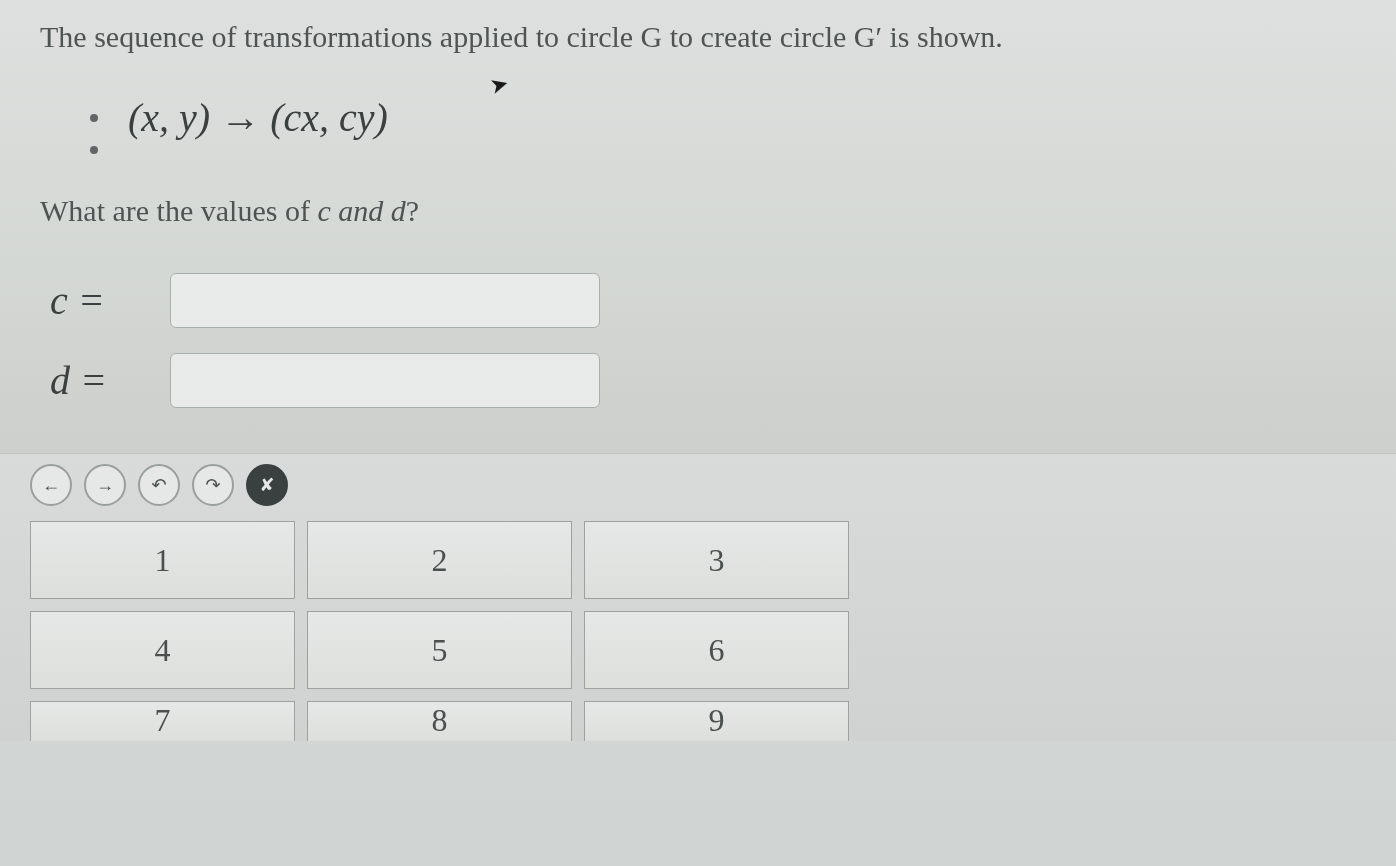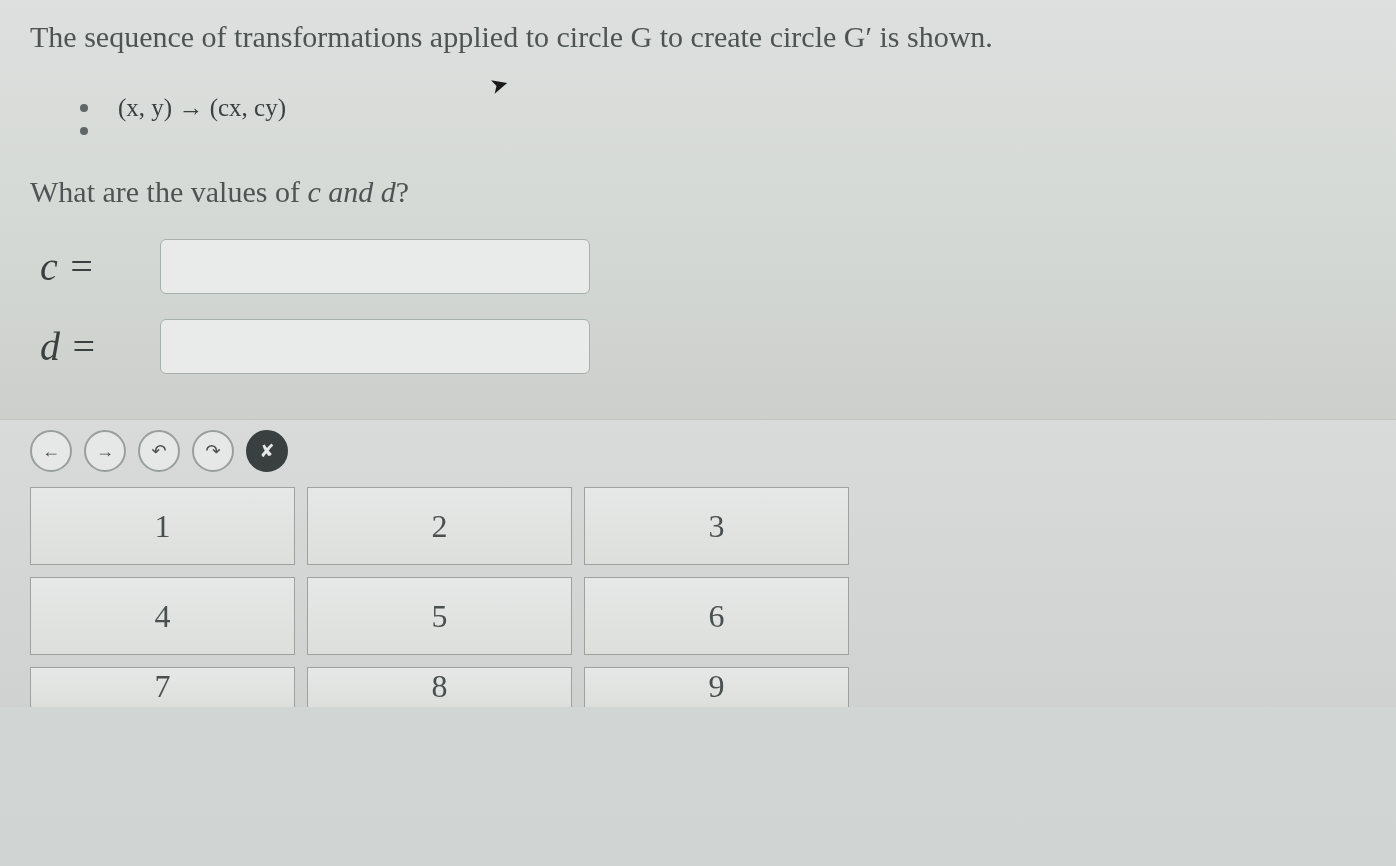--- a/index.html
+++ b/index.html
@@ -12,56 +12,57 @@
       font-family: Georgia, 'Times New Roman', serif;
       background: linear-gradient(to bottom, #d8dcda 0%, #d0d4d2 100%);
       width: 1396px;
       height: 866px;
       position: relative;
       color: #4a5050;
       overflow: hidden;
     }
     
     .content-area {
-      padding: 20px 30px;
+      padding: 20px 40px;
       background: linear-gradient(to bottom, #dde0de 0%, #d4d8d5 60%, #cccfcc 100%);
     }
     
     .question-intro {
       font-size: 30px;
       color: #4e5454;
       margin-bottom: 40px;
     }
     
     .bullet-list {
       margin-left: 50px;
       margin-bottom: 40px;
     }
     
     .bullet-item {
       display: flex;
       align-items: center;
-      font-size: 25px;
+      font-size: 40px;
+      font-style: italic;
       color: #3a4040;
       margin-bottom: 5px;
     }
     
     .bullet-dot {
       width: 8px;
       height: 8px;
       background: #606666;
       border-radius: 50%;
       margin-right: 30px;
       font-style: normal;
     }
     
     .sub-question {
       font-size: 30px;
       color: #4e5454;
-      margin-bottom: 30px;
+      margin-bottom: 45px;
     }
     
     .sub-question .italic {
       font-style: italic;
     }
     
     .answer-fields {
       margin-left: 10px;
     }
     

